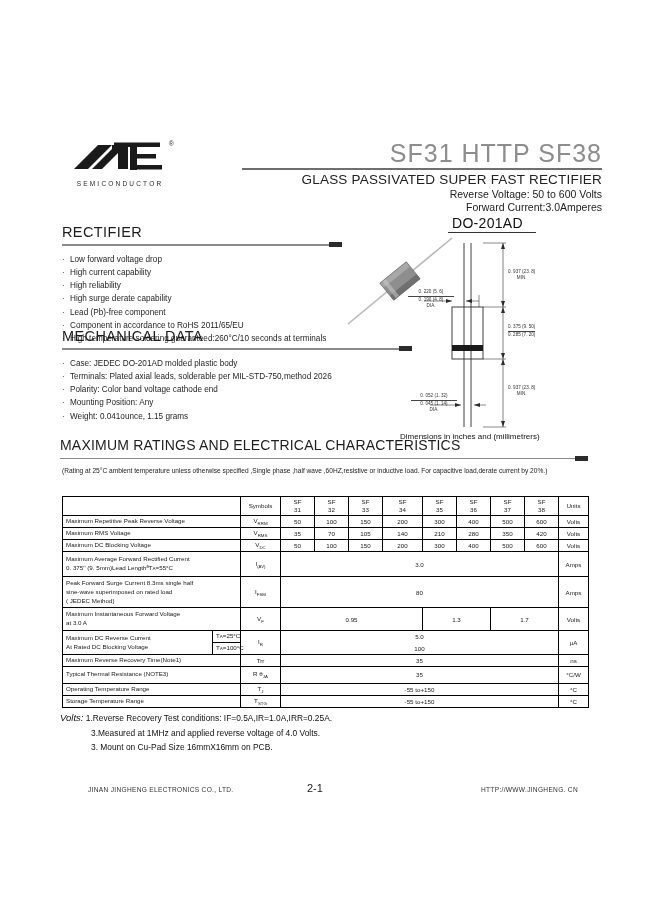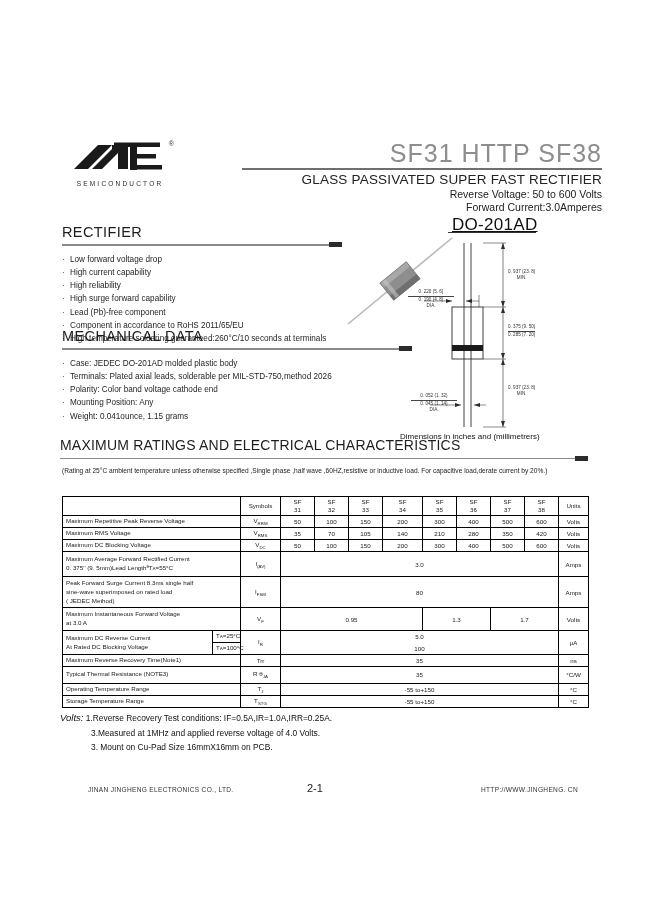--- a/index.html
+++ b/index.html
@@ -33,21 +33,21 @@
 
   .bullets{margin:7px 0 0 0;padding:0;list-style:none;}
   .bullets li{font-size:8.2px;color:#1f1f1f;line-height:1.62;white-space:nowrap;}
   .bullets li:before{content:"·";display:inline-block;width:8px;color:#444;}
 
   #features{position:absolute;left:62px;top:224px;width:280px;}
   #mechanical{position:absolute;left:62px;top:328px;width:350px;}
 
   
   .pkg{position:absolute;left:400px;top:215px;width:250px;height:235px;}
-  .pkg-name{position:absolute;left:52px;top:0;font-size:17px;color:#111;letter-spacing:0.3px;text-decoration:underline;}
+  .pkg-name{position:absolute;left:52px;top:0;font-size:14px;color:#111;letter-spacing:0.3px;}
   .pkg-name-rule{position:absolute;left:48px;top:17px;width:88px;height:1.2px;background:#333;}
 
   .dim-lbl{position:absolute;font-size:4.6px;color:#333;line-height:1.35;text-align:center;
     font-family:"Liberation Sans", sans-serif;white-space:nowrap;}
   .dim-frac{border-bottom:0.8px solid #444;padding-bottom:0.5px;}
   .dim-sub{display:block;}
 
   .dims-note{position:absolute;left:400px;top:432px;font-size:8px;color:#111;white-space:nowrap;}
 
   
@@ -119,21 +119,21 @@
     </div>
   </div>
 
   <div id="features">
     <div class="sec-title">RECTIFIER</div>
     <div class="sec-rule"></div>
     <ul class="bullets">
       <li>Low forward voltage drop</li>
       <li>High current capability</li>
       <li>High reliability</li>
-      <li>High surge forward capability</li>
+      <li>High surge derate capability</li>
       <li>Lead (Pb)-free component</li>
       <li>Component in accordance to RoHS 2011/65/EU</li>
       <li>High temperature soldering guaranteed:260°C/10 seconds at terminals</li>
     </ul>
   </div>
 
   <div class="photo-diode">
     <svg width="120" height="100" viewBox="0 0 120 100">
       <line x1="8" y1="92" x2="112" y2="6" stroke="#b9b9b9" stroke-width="1.6"></line>
       <g transform="translate(60,49) rotate(-39)">

